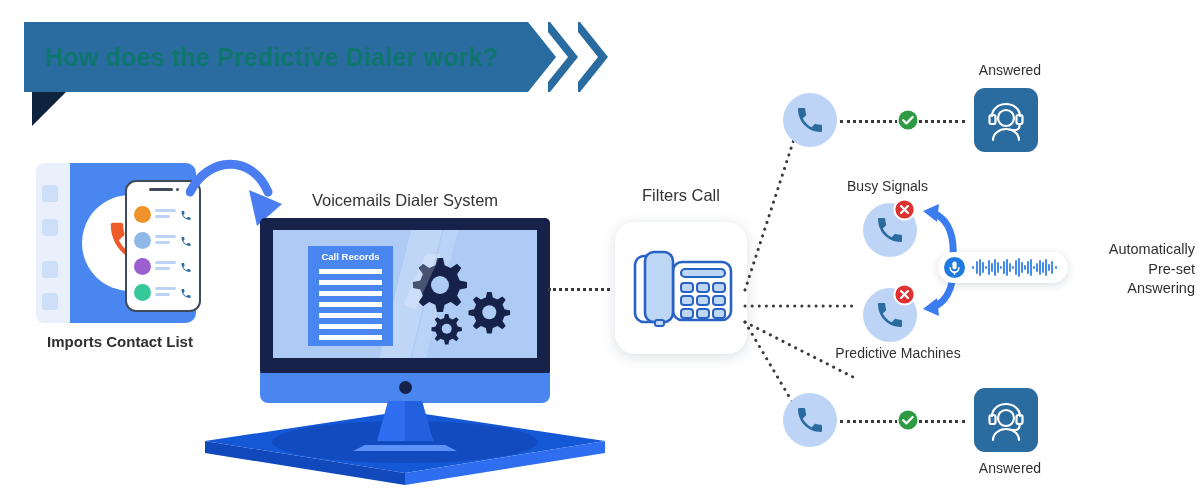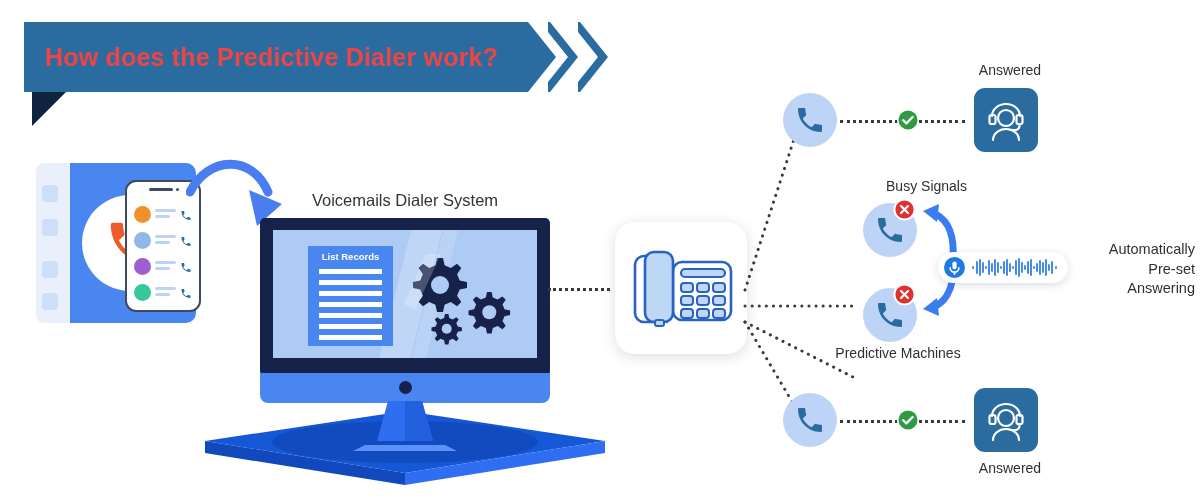--- a/index.html
+++ b/index.html
@@ -9,21 +9,21 @@
     font-family:"Liberation Sans","DejaVu Sans",sans-serif;
     color:#2b2b2b;
   }
   .stage{position:absolute;inset:0;}
 
   
   .banner{position:absolute;left:24px;top:22px;width:496px;height:70px;background:#2a6ca0;}
   .banner-text{
     position:absolute;left:45px;top:26px;width:470px;height:62px;
     display:flex;align-items:center;
-    font-size:25px;font-weight:bold;color:#ef4444;letter-spacing:.2px;white-space:nowrap;
+    font-size:25px;font-weight:bold;color:#0f766e;letter-spacing:.2px;white-space:nowrap;
   }
   .banner-fold{
     position:absolute;left:32px;top:92px;width:0;height:0;
     border-left:34px solid #10233e;border-bottom:34px solid transparent;
   }
   .chev{position:absolute;top:22px;height:70px;width:44px;}
   .chev svg{display:block;}
   .chev1{left:512px;}
   .chev2{left:548px;}
   .chev3{left:578px;}
@@ -181,38 +181,39 @@
       <div class="cln" style="top:5px"></div>
       <div class="cln" style="top:11px;width:15px"></div>
       <div class="chandset">
         <svg width="12" height="13" viewBox="0 0 24 24">
             <path fill="#2a6ca0" d="M6.6 10.8c1.4 2.8 3.8 5.2 6.6 6.6l2.2-2.2c.3-.3.7-.4 1-.2 1.1.4 2.4.6 3.6.6.6 0 1 .4 1 1V20c0 .6-.4 1-1 1C10.6 21 3 13.4 3 4c0-.6.4-1 1-1h3.5c.6 0 1 .4 1 1 0 1.3.2 2.5.6 3.6.1.4 0 .8-.2 1.1l-2.3 2.1z"></path>
           </svg>
       </div>
     </div>
   </div>
 
+  <div class="lbl" style="left:20px;top:333px;width:200px;font-size:15px;font-weight:bold;color:#2f3033;">Imports Contact List</div>
 
   <div class="arrow-book">
     <svg width="110" height="95" viewBox="0 0 110 95">
       <path d="M4 40 C22 4, 66 2, 82 40" stroke="#4a7ef0" stroke-width="9" fill="none" stroke-linecap="round"></path>
       <path d="M63 38 L96 52 L71 74 Z" fill="#4a7ef0"></path>
     </svg>
   </div>
 
   <div class="lbl lbl-big" style="left:245px;top:190px;width:320px;">Voicemails Dialer System</div>
 
   <div class="monitor-wrap">
     <div class="mon-bezel"></div>
     <div class="mon-screen">
       <div class="mon-sheen" style="left:120px"></div>
       <div class="mon-sheen" style="left:152px;width:14px;background:rgba(255,255,255,.15)"></div>
 
       <div class="doc">
-        <div class="doc-title">List Records</div>
+        <div class="doc-title">Call Records</div>
         <div class="doc-line" style="top:23px"></div>
         <div class="doc-line" style="top:34px"></div>
         <div class="doc-line" style="top:45px"></div>
         <div class="doc-line" style="top:56px"></div>
         <div class="doc-line" style="top:67px"></div>
         <div class="doc-line" style="top:78px"></div>
         <div class="doc-line" style="top:89px"></div>
       </div>
 
       <div class="gears">
@@ -240,20 +241,21 @@
         <polygon points="400,40 400,52 200,84 200,72" fill="#2f6ef0"></polygon>
         <polygon points="183,0 217,0 228,40 172,40" fill="#2f6ef0"></polygon>
         <polygon points="200,0 217,0 228,40 200,40" fill="#2360dd"></polygon>
         <polygon points="160,44 240,44 252,50 148,50" fill="#5b92f7"></polygon>
       </svg>
     </div>
   </div>
 
   <div class="dotline" style="left:548px;top:288px;width:62px;"></div>
 
+  <div class="lbl lbl-big" style="left:601px;top:185px;width:160px;">Filters Call</div>
 
   <div class="filter-card">
     <div class="filter-phone">
       <svg width="105" height="90" viewBox="0 0 105 90">
         <rect x="6" y="12" width="26" height="66" rx="9" fill="#ffffff" stroke="#2a62c4" stroke-width="2.6"></rect>
         <rect x="44" y="18" width="58" height="58" rx="9" fill="#ffffff" stroke="#2a62c4" stroke-width="2.6"></rect>
         <rect x="16" y="8" width="28" height="70" rx="9" fill="#bdd7f5" stroke="#2a62c4" stroke-width="2.6"></rect>
         <rect x="26" y="76" width="9" height="6" rx="2" fill="#bdd7f5" stroke="#2a62c4" stroke-width="2"></rect>
         <rect x="52" y="25" width="44" height="8" rx="4" fill="#bdd7f5" stroke="#2a62c4" stroke-width="2.2"></rect>
         <g fill="#bdd7f5" stroke="#2a62c4" stroke-width="2">
@@ -302,21 +304,21 @@
         <path d="M8 18 a14 12 0 0 1 28 0"></path>
         <rect x="5.5" y="17" width="6" height="9" rx="2"></rect>
         <rect x="32.5" y="17" width="6" height="9" rx="2"></rect>
         <path d="M35.5 26 v2 a4 4 0 0 1 -4 4 h-5"></path>
         <circle cx="22" cy="20" r="8"></circle>
         <path d="M9 42 a13 11 0 0 1 26 0"></path>
       </g>
     </svg>
   </div>
 
-  <div class="lbl" style="left:859px;top:178px;width:135px;font-size:14px;">Busy Signals</div>
+  <div class="lbl" style="left:820px;top:178px;width:135px;font-size:14px;">Busy Signals</div>
 
   <div class="callc" style="left:863px;top:203px;">
     <svg width="32" height="32" viewBox="0 0 24 24">
       <path fill="#2a6ca0" d="M6.6 10.8c1.4 2.8 3.8 5.2 6.6 6.6l2.2-2.2c.3-.3.7-.4 1-.2 1.1.4 2.4.6 3.6.6.6 0 1 .4 1 1V20c0 .6-.4 1-1 1C10.6 21 3 13.4 3 4c0-.6.4-1 1-1h3.5c.6 0 1 .4 1 1 0 1.3.2 2.5.6 3.6.1.4 0 .8-.2 1.1l-2.3 2.1z"></path>
     </svg>
   </div>
   <div class="xbadge" style="left:893px;top:198px;">
     <svg width="23" height="23" viewBox="0 0 24 24">
       <circle cx="12" cy="12" r="11.5" fill="#ffffff"></circle>
       <circle cx="12" cy="12" r="9.5" fill="#e03131"></circle>

